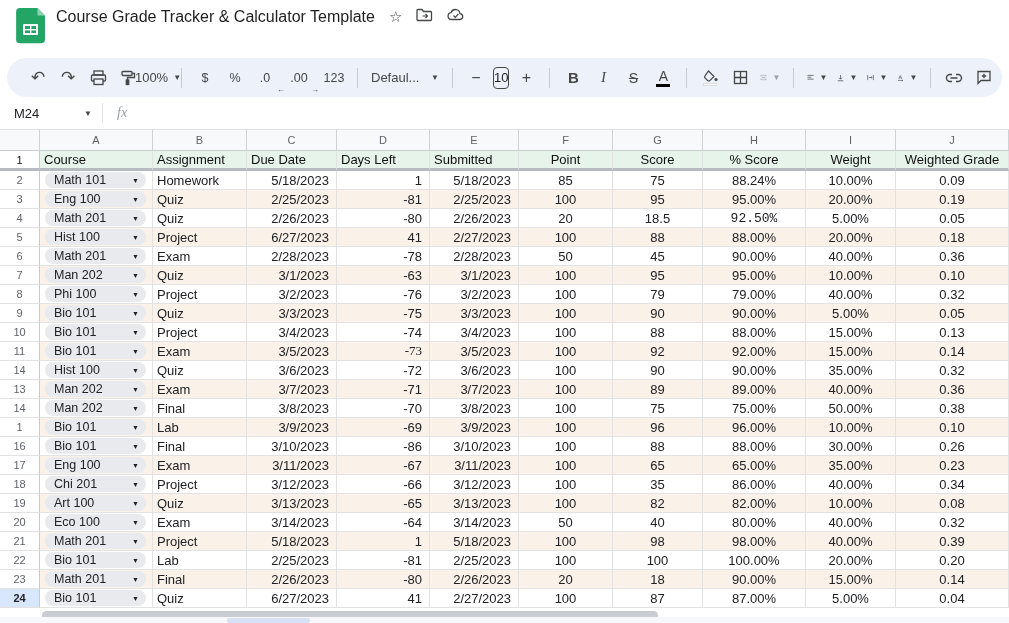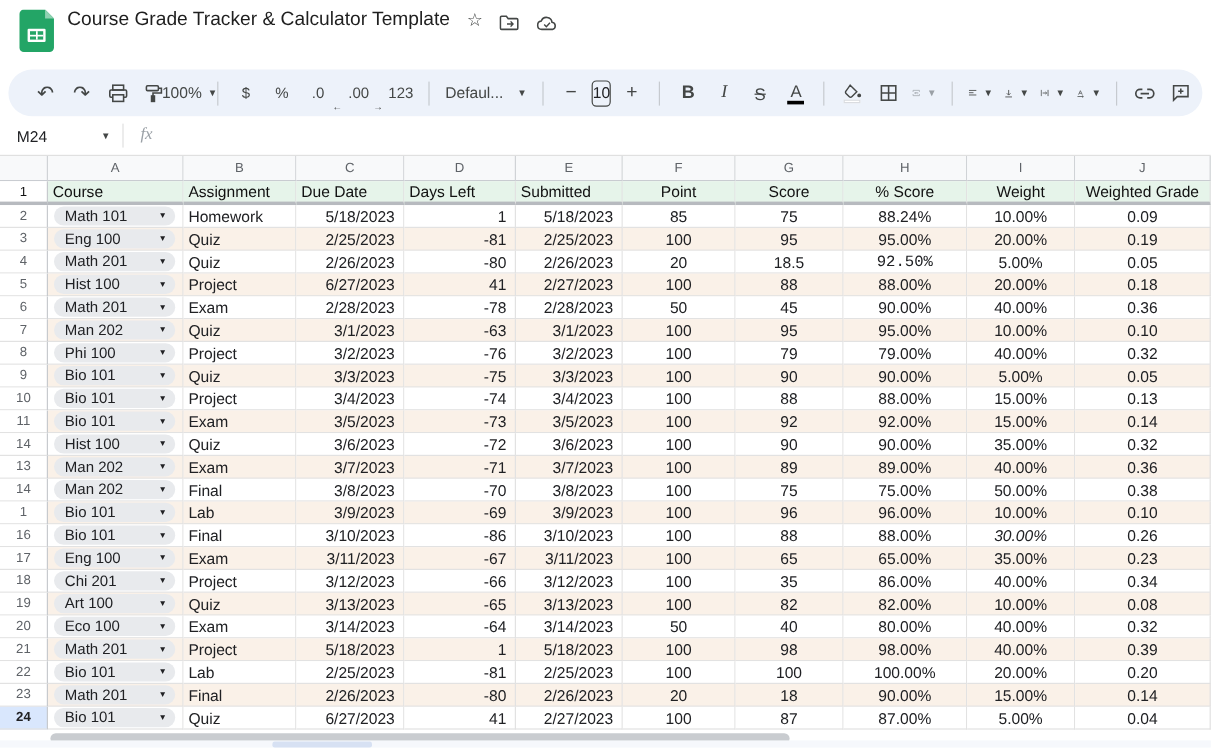--- a/index.html
+++ b/index.html
@@ -2,21 +2,21 @@
 <html><head>
 <meta charset="utf-8">
 <style>
   * { margin:0; padding:0; box-sizing:border-box; }
   html,body { width:1009px; height:623px; overflow:hidden; background:#fff;
     font-family:"Liberation Sans", sans-serif; color:#202124; }
 
   
   .titlebar { position:absolute; left:0; top:0; width:1009px; height:56px; background:#fff; }
   .logo { position:absolute; left:16px; top:8px; width:29px; height:38px; }
-  .title-row { position:absolute; left:56px; top:8px; display:flex; align-items:flex-end; gap:14px; }
+  .title-row { position:absolute; left:56px; top:8px; display:flex; align-items:flex-start; gap:14px; }
   .doc-title { font-size:16px; color:#1f1f1f; white-space:nowrap; }
   .tb-ico { font-size:15px; color:#444746; display:flex; align-items:center; }
   .menu-row { position:absolute; left:53px; top:33px; display:flex;margin-top:24px; }
   .menu-item { font-size:14px; color:#1f1f1f; padding:2px 8px; border-radius:6px; cursor:default; }
 
   
   .toolbar { position:absolute; left:7px; top:58px; width:995px; height:39px; background:#edf2fa;
     border-radius:20px; display:flex; align-items:center; padding-left:18px; gap:4px; overflow:hidden; }
   .tbtn { height:26px; min-width:26px; display:flex; align-items:center; justify-content:center;
     border-radius:4px; color:#444746; font-size:14px; gap:2px; padding:0 3px; }
@@ -437,21 +437,21 @@
       <div class="g-row data-row alt">
         <div class="cell rowhdr" style="width: 40px; flex: 0 0 40px;">11</div>
         <div class="cell al" style="width: 113px; flex: 0 0 113px; padding-left: 0px;">
           <span class="chip">
             <span>Bio 101</span>
             <span class="chev">▼</span>
           </span>
         </div>
         <div class="cell al" style="width: 94px; flex: 0 0 94px;">Exam</div>
         <div class="cell ar" style="width: 90px; flex: 0 0 90px;">3/5/2023</div>
-        <div class="cell ar" style="width: 93px; flex: 0 0 93px;">-73</div>
+        <div class="cell ar" style="width: 93px; flex: 0 0 93px; font-family: Liberation Serif, serif;">-73</div>
         <div class="cell ar" style="width: 89px; flex: 0 0 89px;">3/5/2023</div>
         <div class="cell ac" style="width: 94px; flex: 0 0 94px;">100</div>
         <div class="cell ac" style="width: 90px; flex: 0 0 90px;">92</div>
         <div class="cell ac" style="width: 103px; flex: 0 0 103px;">92.00%</div>
         <div class="cell ac" style="width: 90px; flex: 0 0 90px;">15.00%</div>
         <div class="cell ac" style="width: 113px; flex: 0 0 113px;">0.14</div>
       </div>
       <div class="g-row data-row">
         <div class="cell rowhdr" style="width: 40px; flex: 0 0 40px;">14</div>
         <div class="cell al" style="width: 113px; flex: 0 0 113px; padding-left: 0px;">
@@ -532,21 +532,21 @@
             <span class="chev">▼</span>
           </span>
         </div>
         <div class="cell al" style="width: 94px; flex: 0 0 94px;">Final</div>
         <div class="cell ar" style="width: 90px; flex: 0 0 90px;">3/10/2023</div>
         <div class="cell ar" style="width: 93px; flex: 0 0 93px;">-86</div>
         <div class="cell ar" style="width: 89px; flex: 0 0 89px;">3/10/2023</div>
         <div class="cell ac" style="width: 94px; flex: 0 0 94px;">100</div>
         <div class="cell ac" style="width: 90px; flex: 0 0 90px;">88</div>
         <div class="cell ac" style="width: 103px; flex: 0 0 103px;">88.00%</div>
-        <div class="cell ac" style="width: 90px; flex: 0 0 90px; font-style: italic;">30.00%</div>
+        <div class="cell ac" style="width: 90px; flex: 0 0 90px;">30.00%</div>
         <div class="cell ac" style="width: 113px; flex: 0 0 113px;">0.26</div>
       </div>
       <div class="g-row data-row alt">
         <div class="cell rowhdr" style="width: 40px; flex: 0 0 40px;">17</div>
         <div class="cell al" style="width: 113px; flex: 0 0 113px; padding-left: 0px;">
           <span class="chip">
             <span>Eng 100</span>
             <span class="chev">▼</span>
           </span>
         </div>

